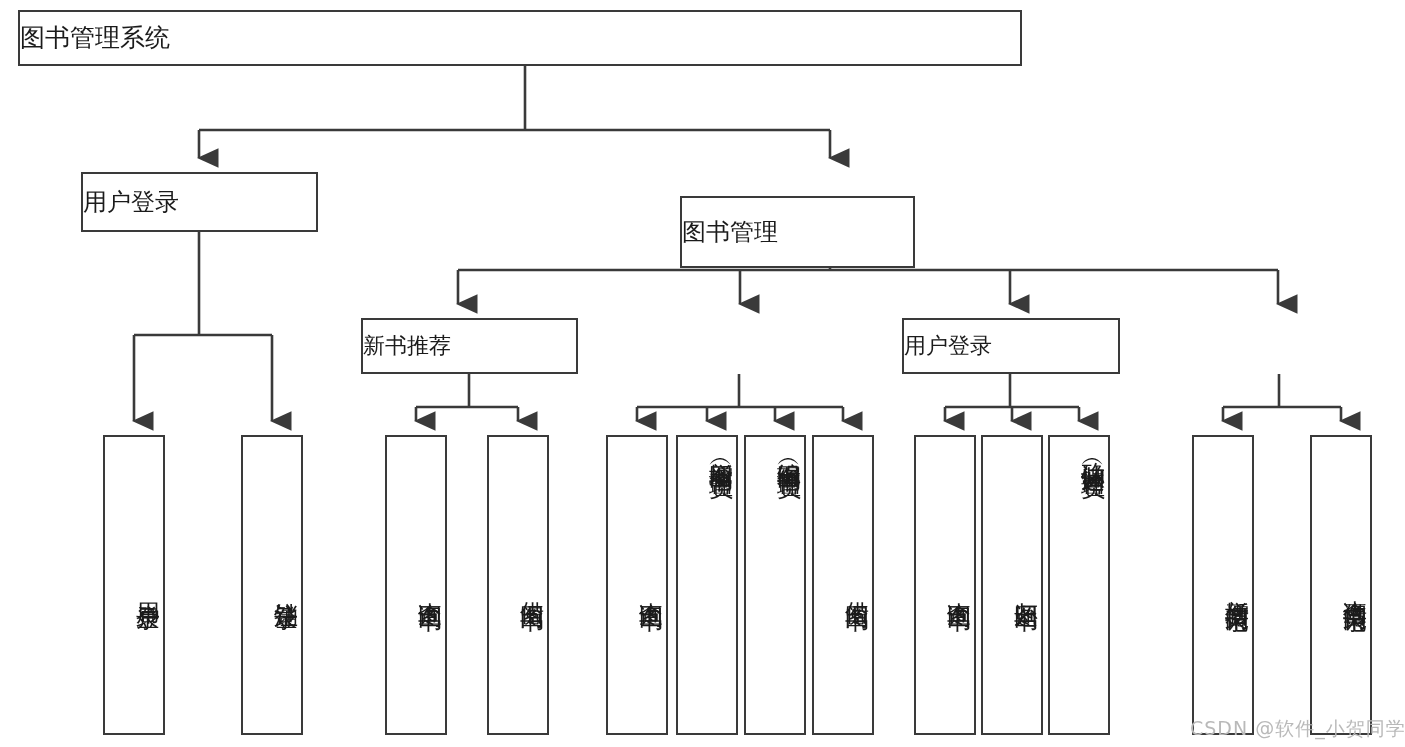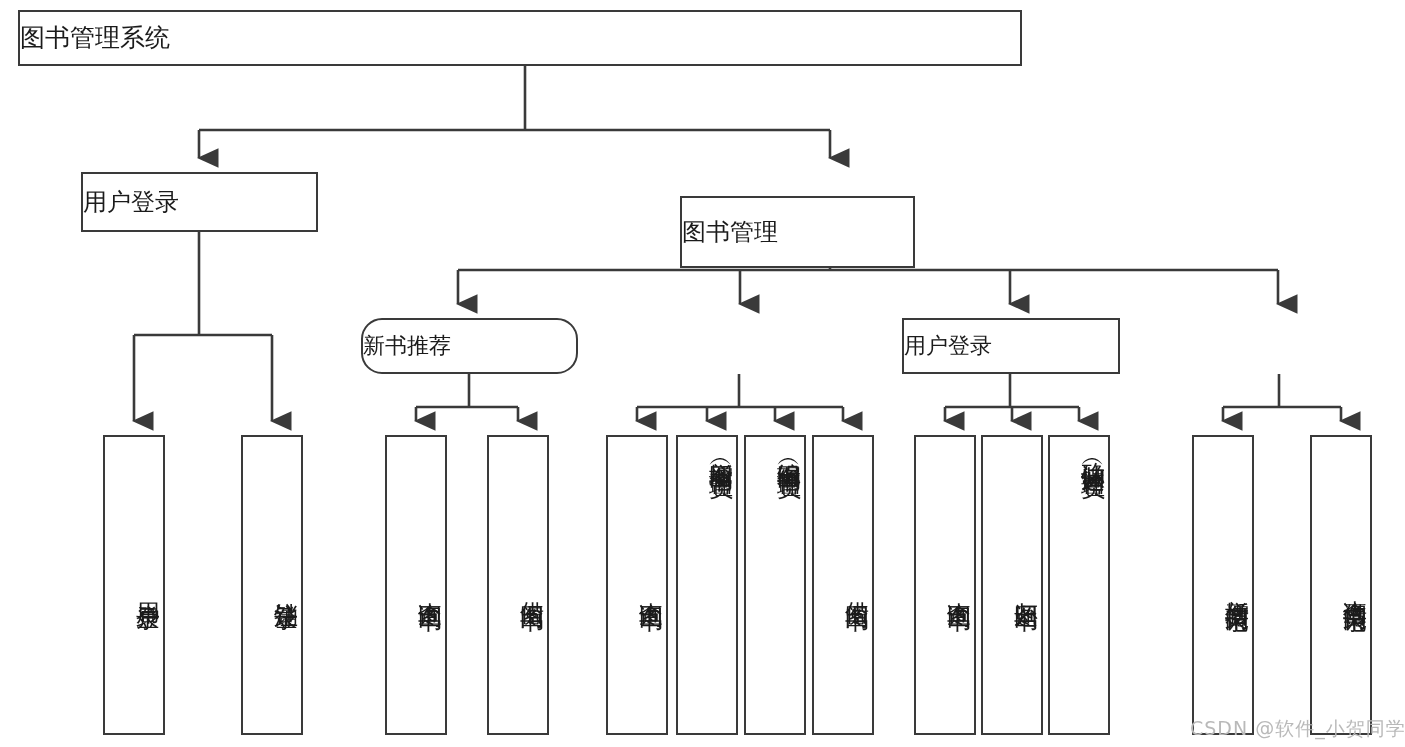--- a/index.html
+++ b/index.html
@@ -130,21 +130,21 @@
     <span>图书管理系统</span>
   </div>
 
   <div class="node level1" id="node-l1-0" style="left: 81px; top: 172px; width: 237px; height: 60px;">
     <span>用户登录</span>
   </div>
   <div class="node level1" id="node-l1-1" style="left: 680px; top: 172px; width: 235px; height: 72px; margin-top: 24px;">
     <span>图书管理</span>
   </div>
 
-  <div class="node level2" id="node-l2-0" style="left: 361px; top: 318px; width: 217px; height: 56px; border-radius: 21px;">
+  <div class="node level2" id="node-l2-0" style="left: 361px; top: 318px; width: 217px; height: 56px;">
     <span>新书推荐</span>
   </div>
   <div class="node level2" id="node-l2-2" style="left: 902px; top: 318px; width: 218px; height: 56px;">
     <span>用户登录</span>
   </div>
 
   <div class="node leaf" id="node-leaf-0" style="left: 103px; top: 435px; width: 62px; height: 300px;">
     <span class="vtext">用户登录</span>
   </div>
   <div class="node leaf" id="node-leaf-1" style="left: 241px; top: 435px; width: 62px; height: 300px;">

